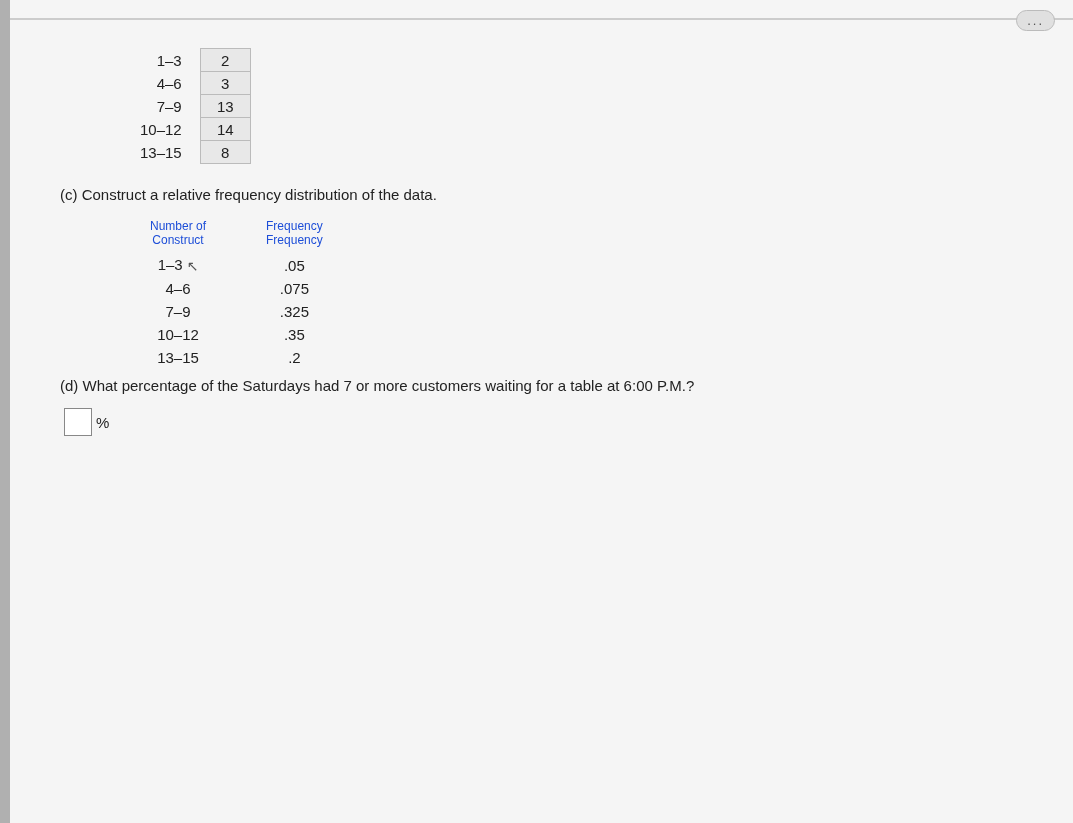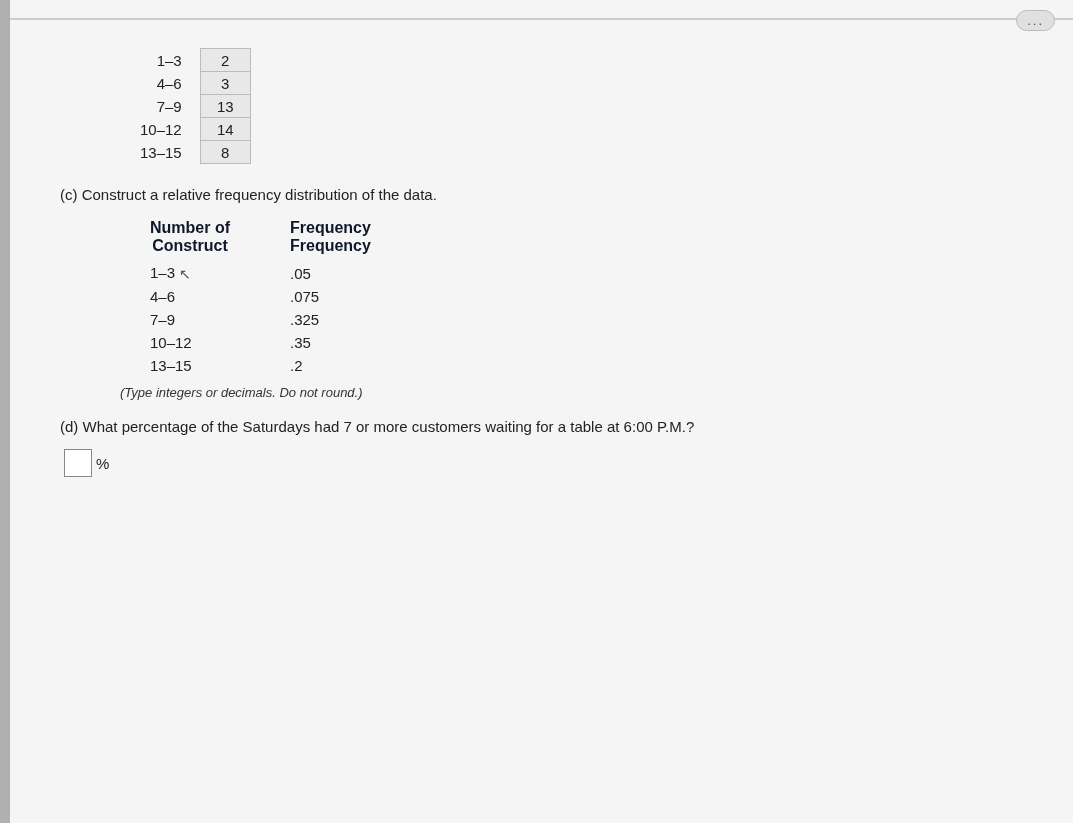--- a/index.html
+++ b/index.html
@@ -100,28 +100,29 @@
       margin-left: 60px;
       margin-bottom: 8px;
     }
 
     .rel-freq-table {
       border-collapse: collapse;
       margin-bottom: 6px;
     }
 
     .rel-freq-table th {
-      font-weight: bold;
-      font-size: 16px;
+      font-weight: normal;
+      font-size: 12px;
       text-align: center;
       padding: 2px 30px 6px 30px;
-      color: #0f172a;
+      color: #1d4ed8;
     }
 
     .rel-freq-table td {
+      text-align: center;
       font-size: 15px;
       color: #222;
       padding: 3px 30px;
     }
 
     .type-note {
       font-size: 13px;
       color: #333;
       font-style: italic;
       margin-bottom: 18px;
@@ -242,21 +243,20 @@
       <td>.35</td>
     </tr>
             <tr>
       <td>13–15</td>
       <td>.2</td>
     </tr>
           </tbody>
       </table>
     </div>
 
-    <div class="type-note">(Type integers or decimals. Do not round.)</div>
 
     <div class="part-d">(d) What percentage of the Saturdays had 7 or more customers waiting for a table at 6:00 P.M.?</div>
 
     <div class="answer-row">
       <input class="answer-input" type="text" style="">
       <span class="pct-label">%</span>
     </div>
 
 
   </div>

